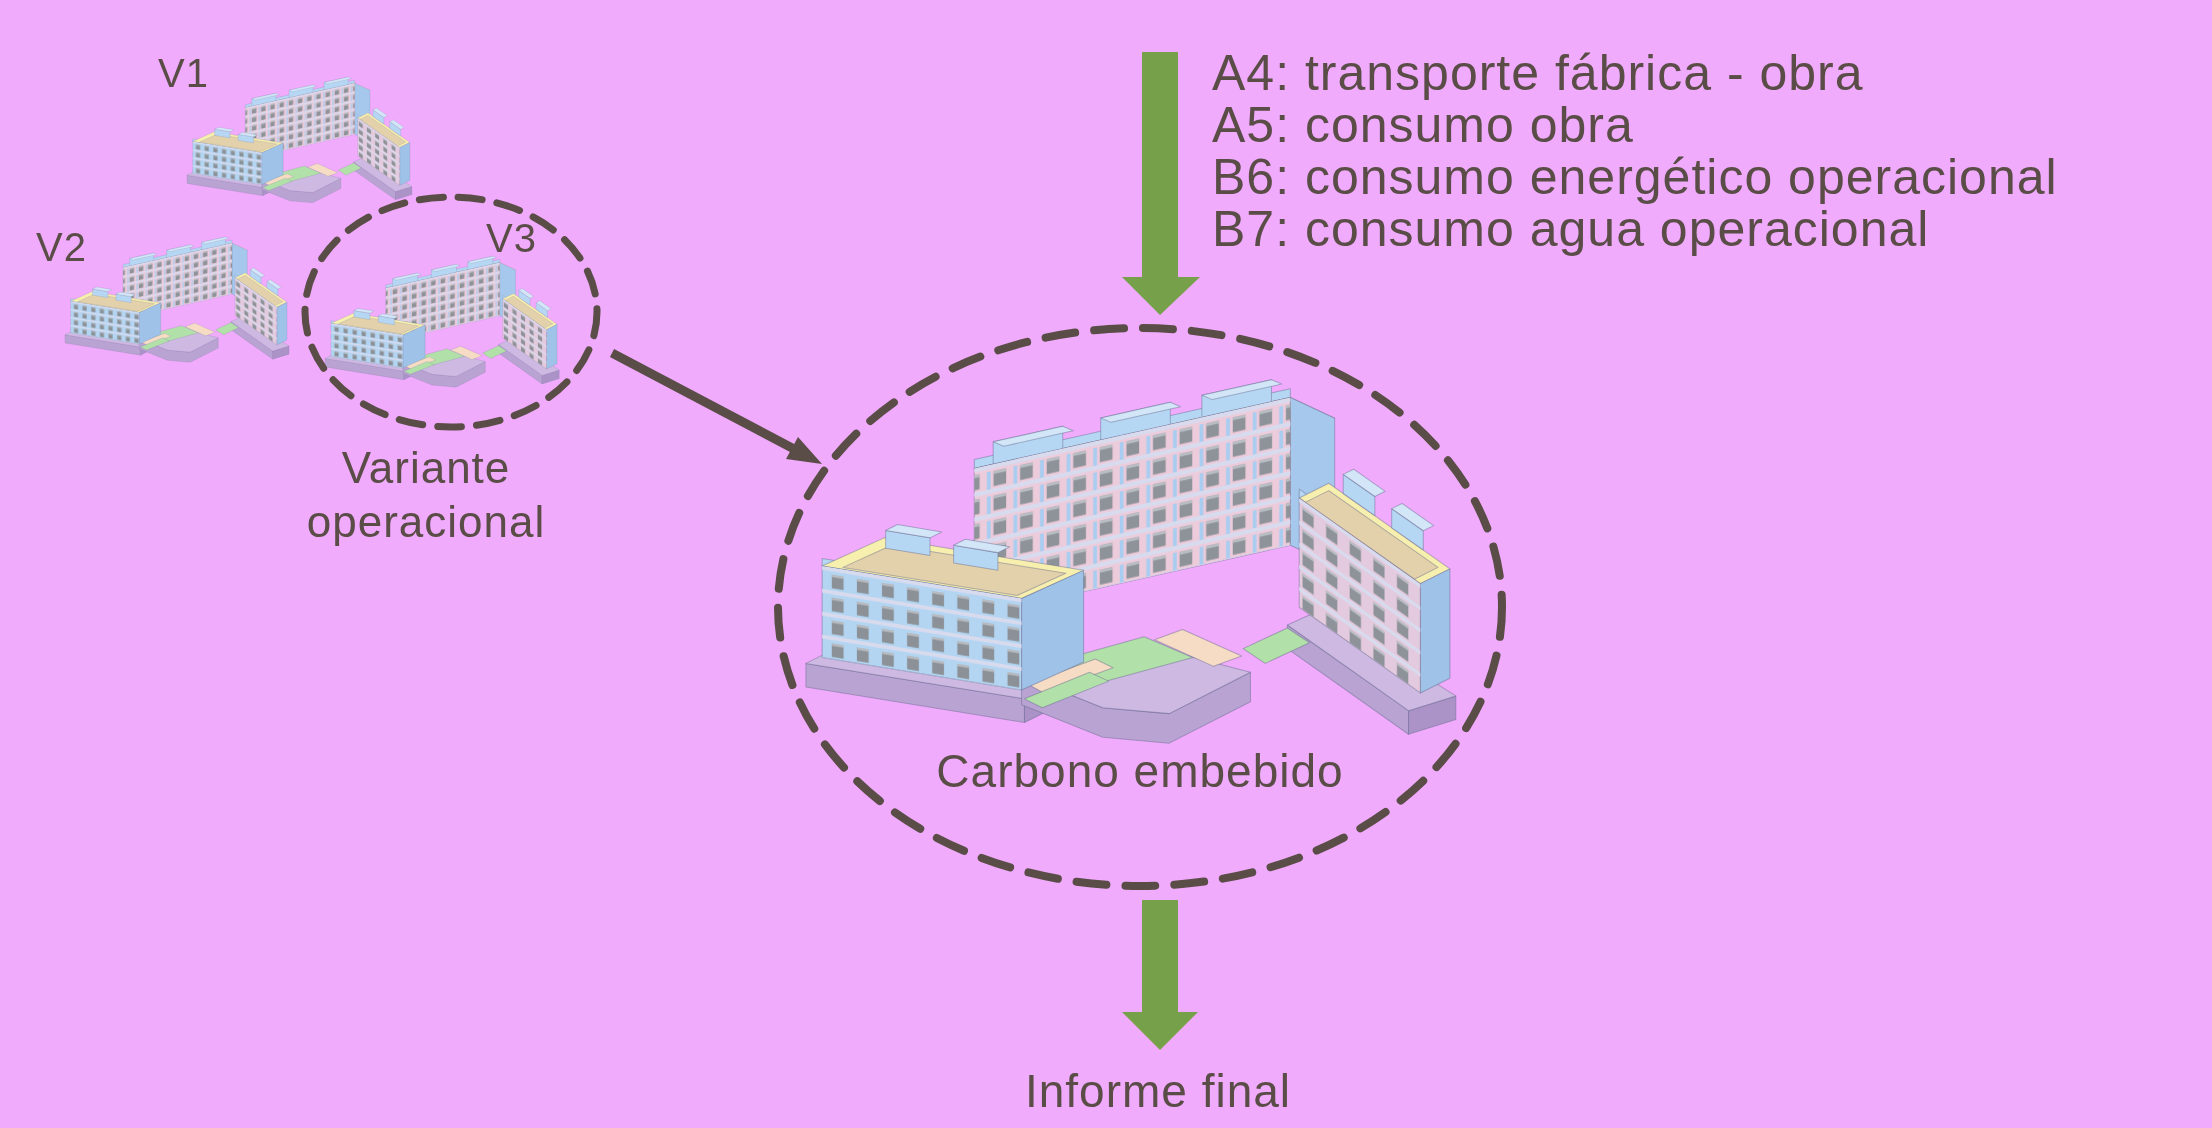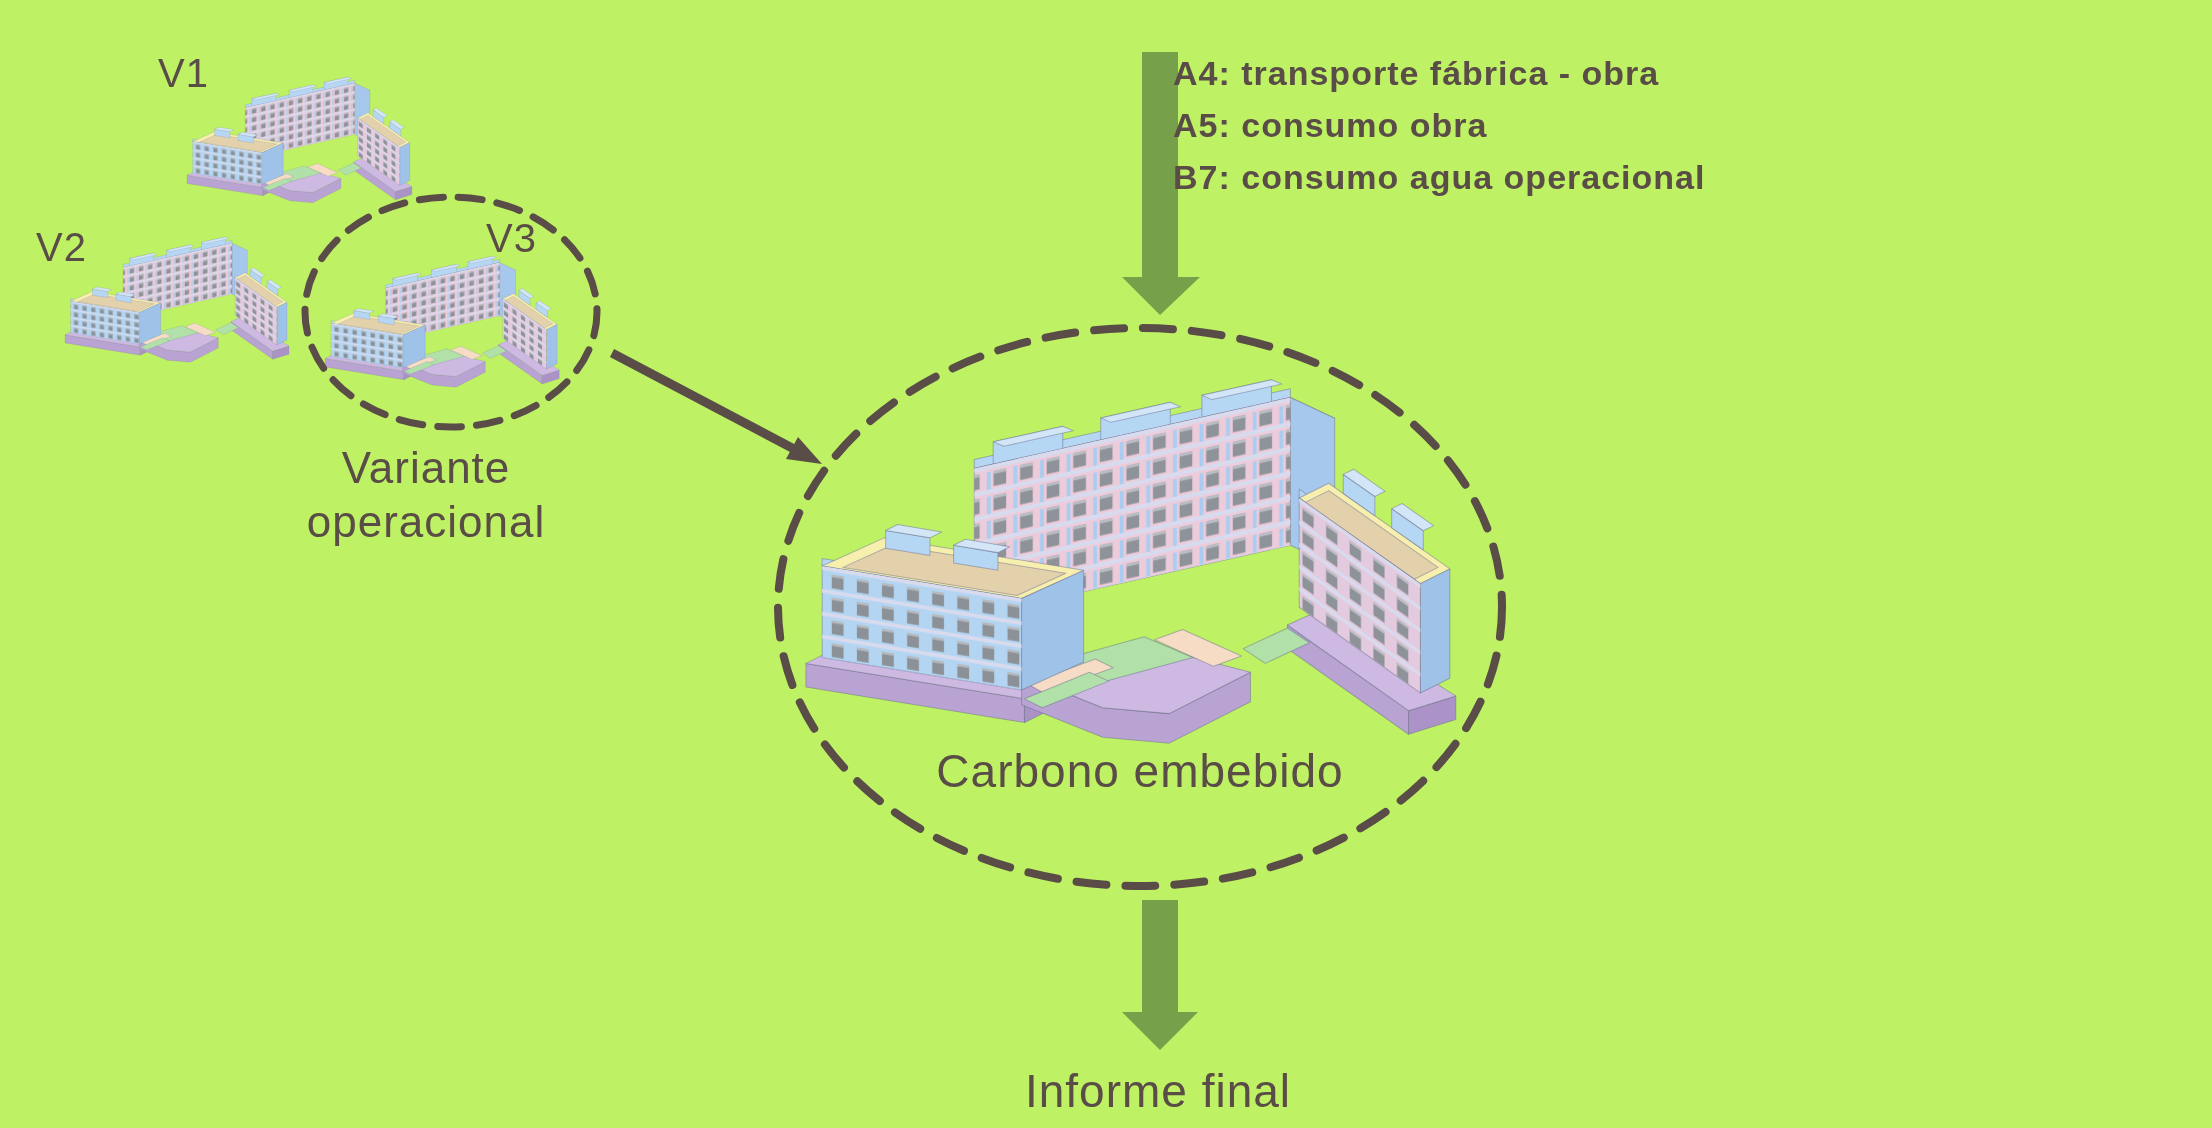--- a/index.html
+++ b/index.html
@@ -1,19 +1,19 @@
 <!DOCTYPE html>
 <html><head>
 <meta charset="utf-8">
 <style>
   html,body{margin:0;padding:0;background:#ffffff;}
   .canvas{
     position:relative;
     width:2212px;height:1128px;
-    background:#bef264;
+    background:#f0abfc;
     font-family:"Liberation Sans", sans-serif;
     color:#5a4c46;
     overflow:hidden;
   }
   .diagram-svg{position:absolute;left:0;top:0;width:2212px;height:1128px;}
   .lbl{
     position:absolute;
     color:#5a4c46;
     letter-spacing:1px;
     white-space:nowrap;
@@ -34,24 +34,23 @@
   .carbon-caption{
     left:840px;top:744px;width:600px;
     font-size:46px;
   }
   .final-caption{
     left:858px;top:1064px;width:600px;
     font-size:46px;
   }
   .inputs-list{
     position:absolute;
-    left:1173px;top:47px;
-    font-size:34px;line-height:52px;
+    left:1212px;top:47px;
+    font-size:50px;line-height:52px;
     letter-spacing:1px;
-    font-weight:bold;
   }
   .inputs-list .line{white-space:nowrap;}
 </style>
 </head>
 <body>
 
 <div class="canvas">
 
   <svg class="diagram-svg" viewBox="0 0 2212 1128" xmlns="http://www.w3.org/2000/svg">
     <defs>
@@ -154,20 +153,21 @@
 
   <div class="lbl variant-label" style="left:158px;top:50px;">V1</div>
   <div class="lbl variant-label" style="left:36px;top:224px;">V2</div>
   <div class="lbl variant-label" style="left:486px;top:215px;">V3</div>
 
   <div class="caption variant-caption">Variante operacional</div>
 
   <div class="inputs-list">
     <div class="line">A4: transporte fábrica - obra</div>
     <div class="line">A5: consumo obra</div>
+    <div class="line">B6: consumo energético operacional</div>
     <div class="line">B7: consumo agua operacional</div>
   </div>
 
   <div class="caption final-caption">Informe final</div>
 
   <div class="caption carbon-caption">Carbono embebido</div>
 
 </div>
 
 </body></html>

